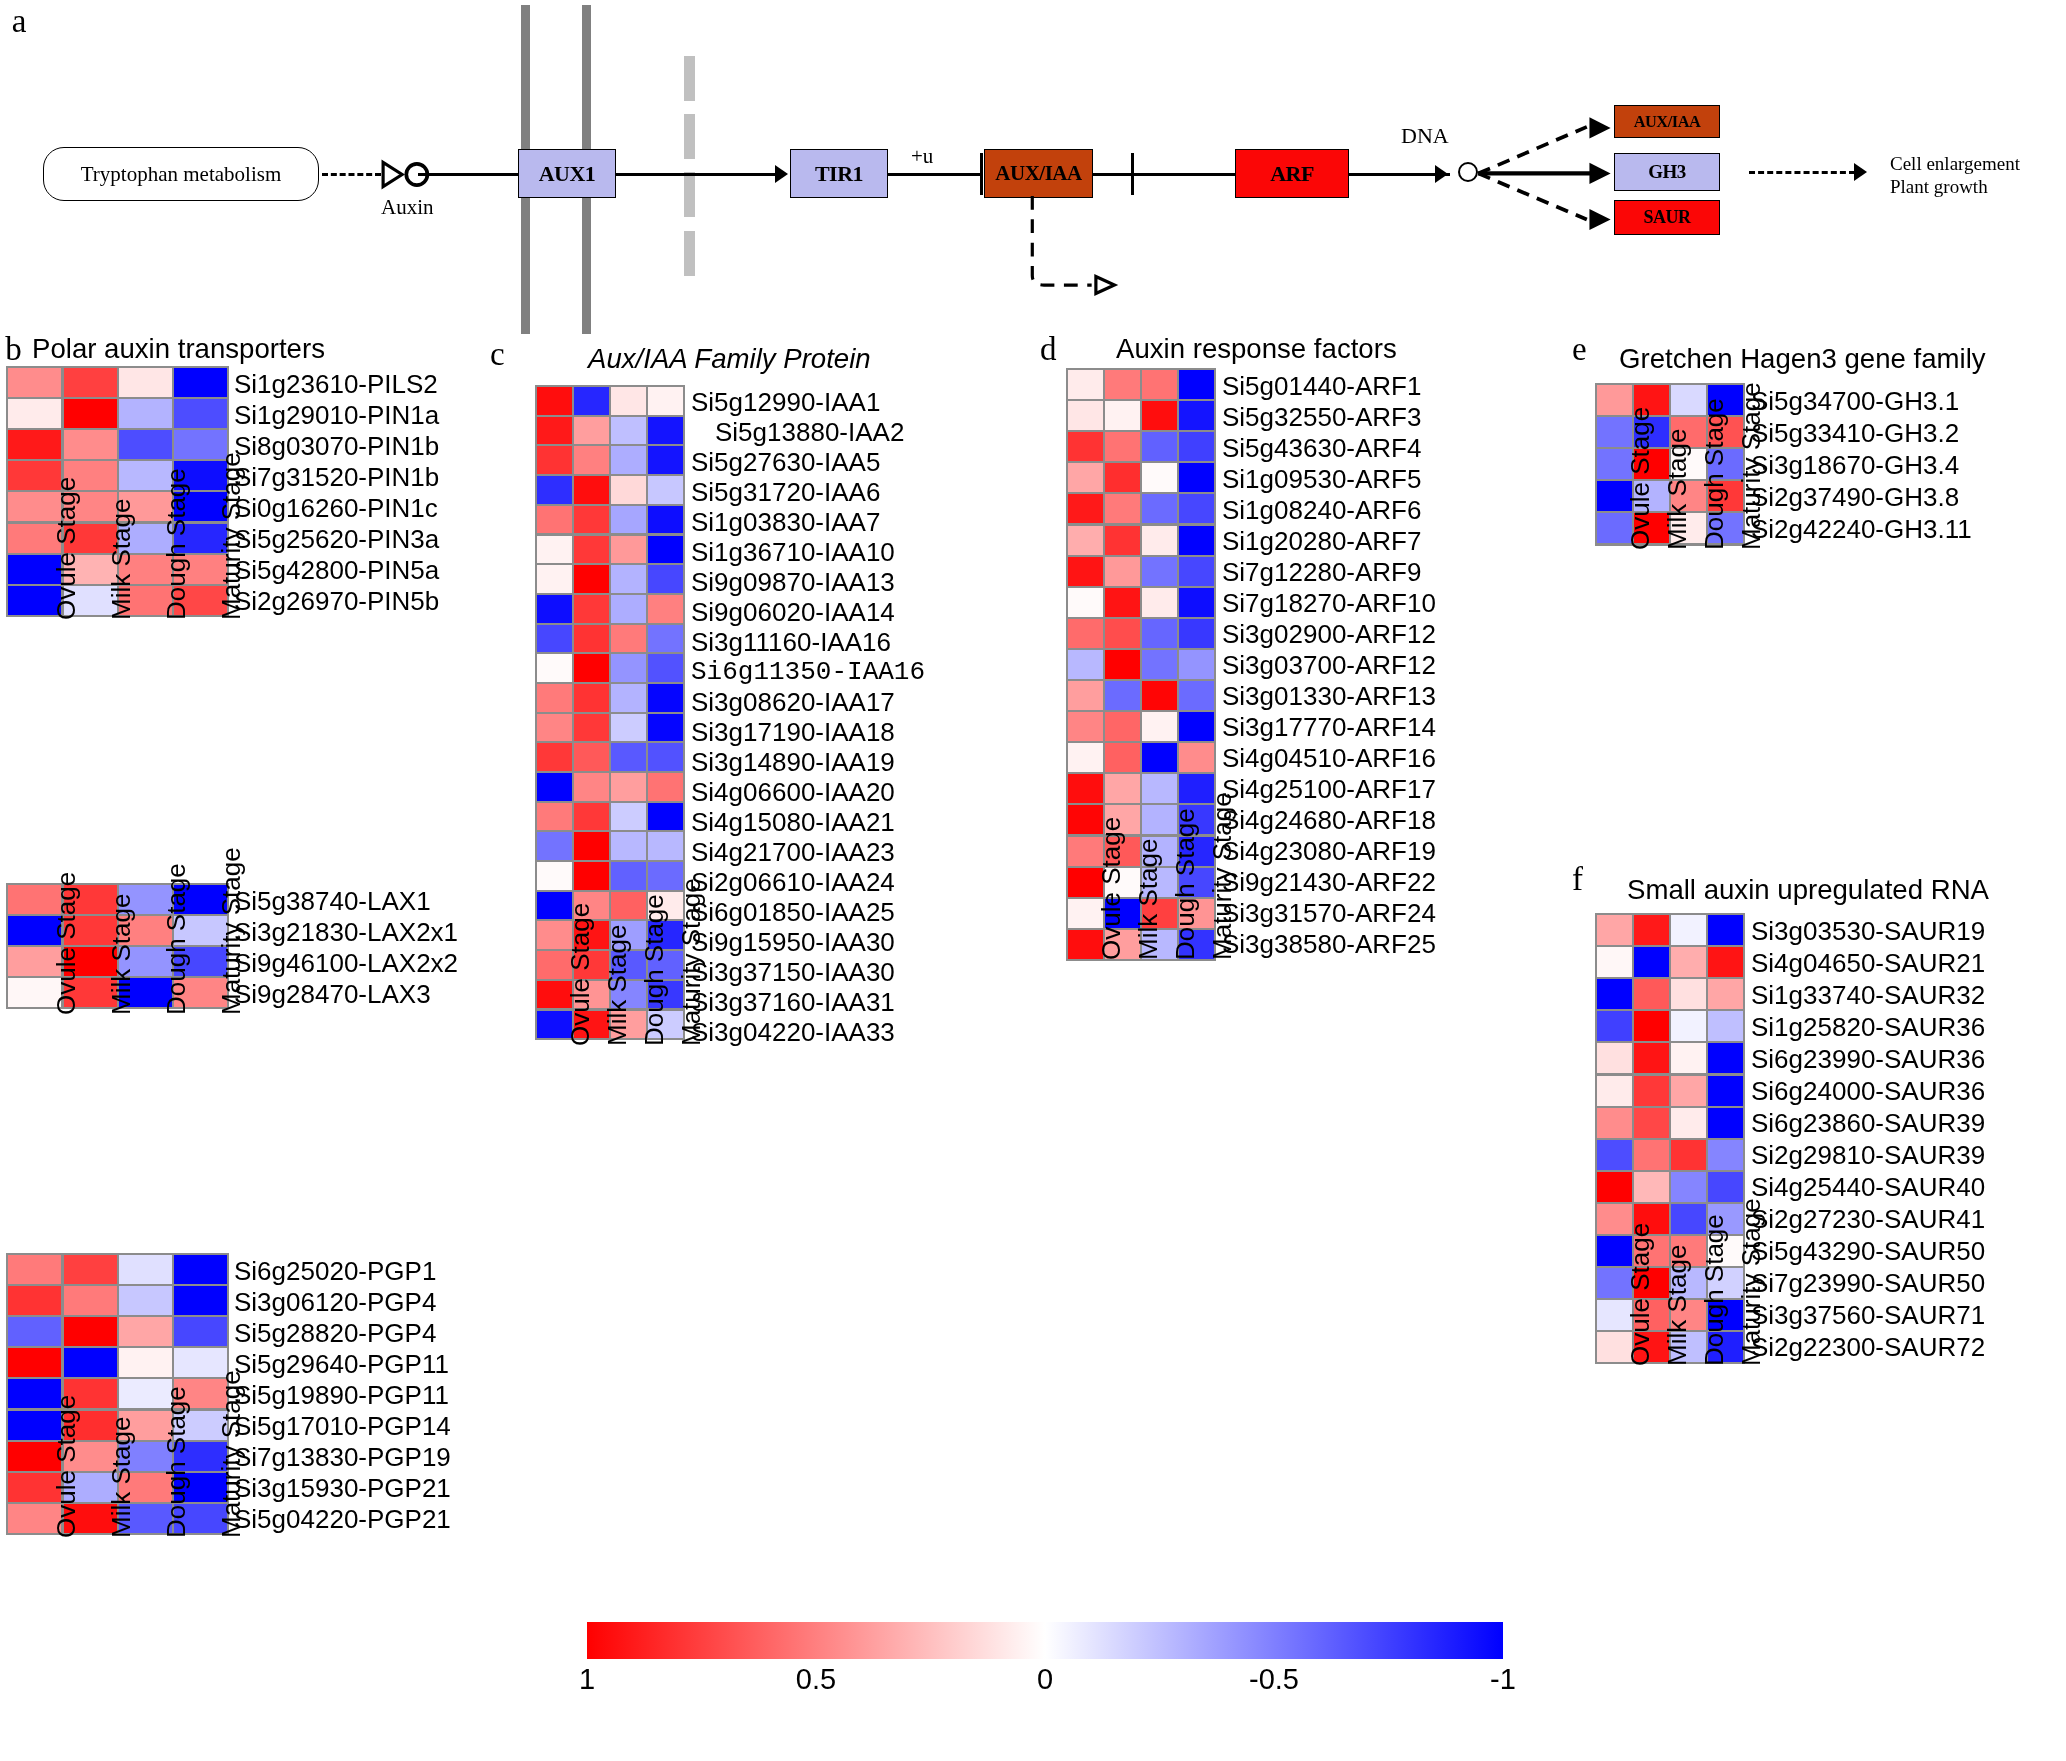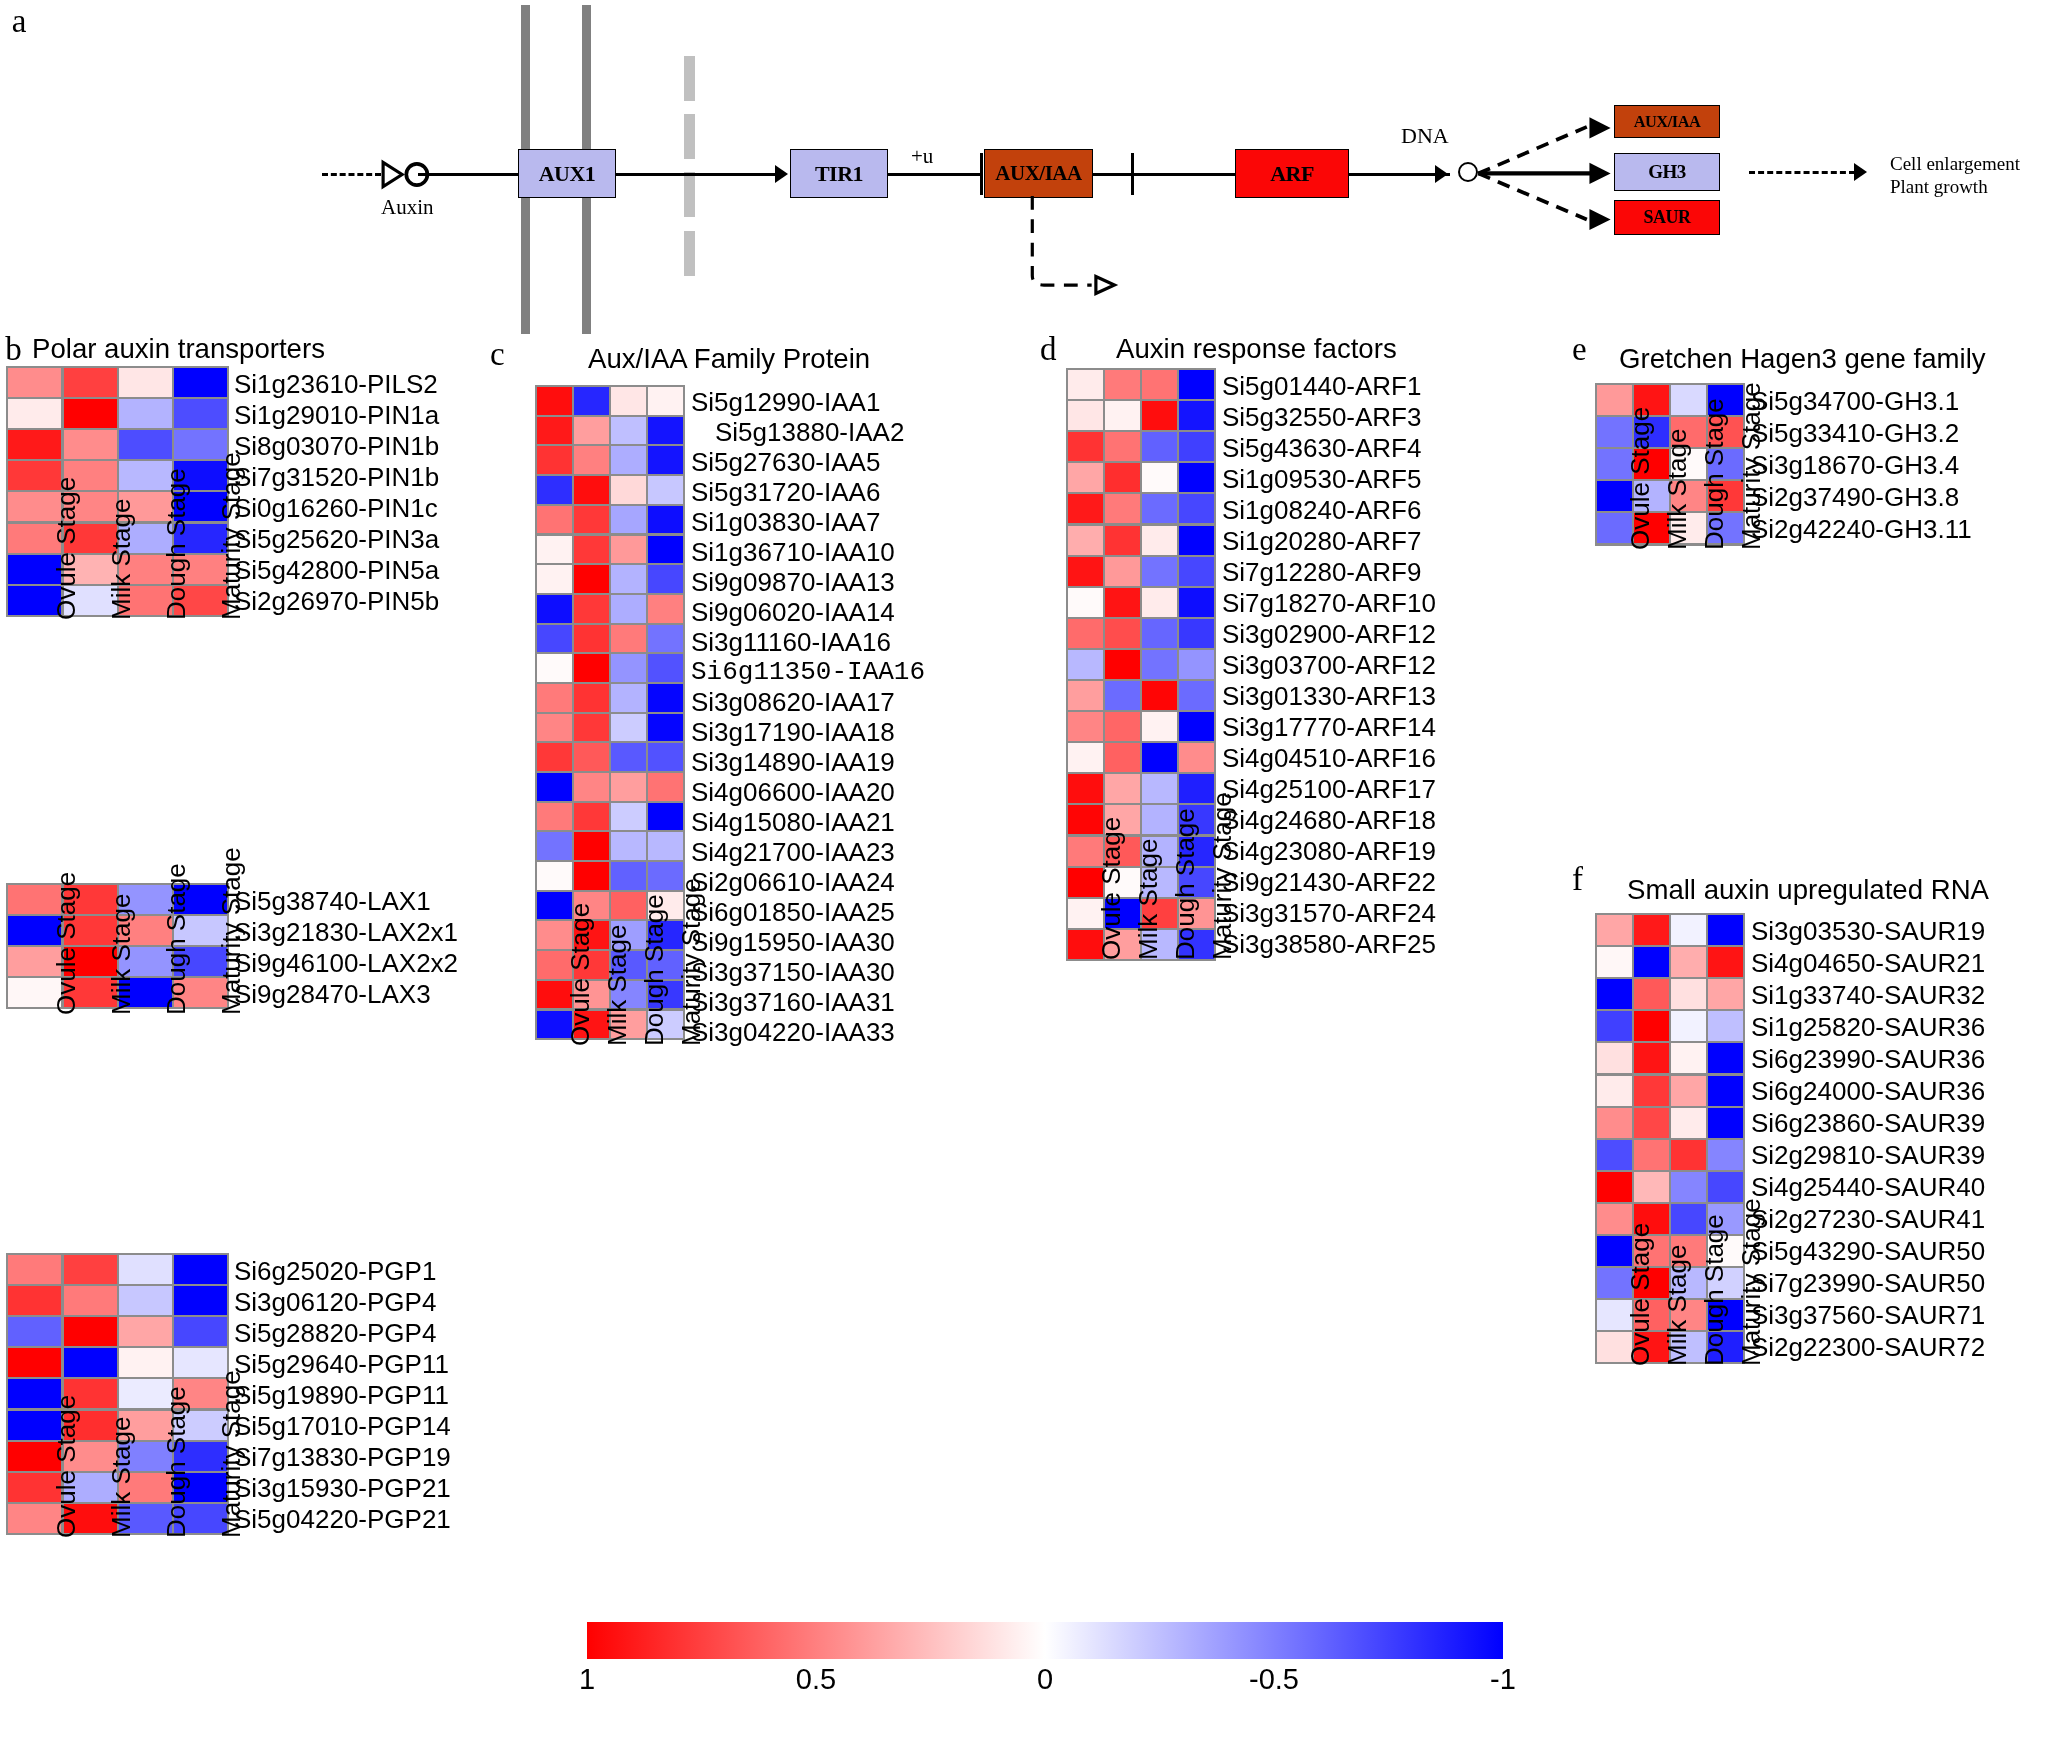--- a/index.html
+++ b/index.html
@@ -85,20 +85,23 @@
   <span class="panel-letter abs" style="left:11.7px;top:5.3px;">a</span>
 
   <div class="memb" style="left:521px;top:5.3px;height:329px;"></div>
   <div class="memb" style="left:582px;top:5.3px;height:329px;"></div>
 
   <div class="memb-dash" style="left:684px;top:56px;height:45px;"></div>
   <div class="memb-dash" style="left:684px;top:114px;height:45px;"></div>
   <div class="memb-dash" style="left:684px;top:172px;height:45px;"></div>
   <div class="memb-dash" style="left:684px;top:231px;height:45px;"></div>
 
+  <div class="rounded-node" style="left:43px;top:147px;width:276px;height:54px;font-size:21px;">
+    <span>Tryptophan metabolism</span>
+  </div>
 
   <div class="dashline" style="left:322px;top:173px;width:59px;"></div>
 
   <svg class="abs" style="left:381px;top:159px;" width="58" height="31" viewBox="0 0 110 58">
     <polygon points="4,6 4,52 40,29" fill="#fff" stroke="#000" stroke-width="6"></polygon>
     <circle cx="68" cy="29" r="20" fill="#fff" stroke="#000" stroke-width="7"></circle>
   </svg>
   <span class="plabel" style="left:381px;top:195px;font-size:21px;">Auxin</span>
 
   <div class="solidline" style="left:418px;top:173px;width:101px;"></div>
@@ -303,21 +306,21 @@
       <div class="rowlabel" style="height: 31px;">Si7g13830-PGP19</div>
       <div class="rowlabel" style="height: 31px;">Si3g15930-PGP21</div>
       <div class="rowlabel" style="height: 31px;">Si5g04220-PGP21</div>
     </div>
     <div class="collabels" style="left: 6.4px; top: 1538px;">
       <span class="collabel" style="left: 45px; top: 0px;">Ovule Stage</span>
       <span class="collabel" style="left: 100px; top: 0px;">Milk Stage</span>
       <span class="collabel" style="left: 155px; top: 0px;">Dough Stage</span>
       <span class="collabel" style="left: 210px; top: 0px;">Maturity Stage</span>
     </div>
-    <div class="hm-title" style="left: 588px; top: 343px;">Aux/IAA Family Protein</div>
+    <div class="hm-title" style="left: 588px; top: 343px; font-style: italic;">Aux/IAA Family Protein</div>
     <div class="grid" style="left: 535px; top: 385px; grid-template-columns: repeat(4, 35px); grid-template-rows: repeat(22, 27.6px);">
       <div class="cell" title="Si5g12990-IAA1 / Ovule Stage = 0.95" style="background: rgb(255, 13, 13);"></div>
       <div class="cell" title="Si5g12990-IAA1 / Milk Stage = -0.85" style="background: rgb(38, 38, 255);"></div>
       <div class="cell" title="Si5g12990-IAA1 / Dough Stage = 0.1" style="background: rgb(255, 230, 230);"></div>
       <div class="cell" title="Si5g12990-IAA1 / Maturity Stage = 0.05" style="background: rgb(255, 242, 242);"></div>
       <div class="cell" title="Si5g13880-IAA2 / Ovule Stage = 0.9" style="background: rgb(255, 25, 25);"></div>
       <div class="cell" title="Si5g13880-IAA2 / Milk Stage = 0.38" style="background: rgb(255, 158, 158);"></div>
       <div class="cell" title="Si5g13880-IAA2 / Dough Stage = -0.25" style="background: rgb(191, 191, 255);"></div>
       <div class="cell" title="Si5g13880-IAA2 / Maturity Stage = -0.92" style="background: rgb(20, 20, 255);"></div>
       <div class="cell" title="Si5g27630-IAA5 / Ovule Stage = 0.8" style="background: rgb(255, 51, 51);"></div>

